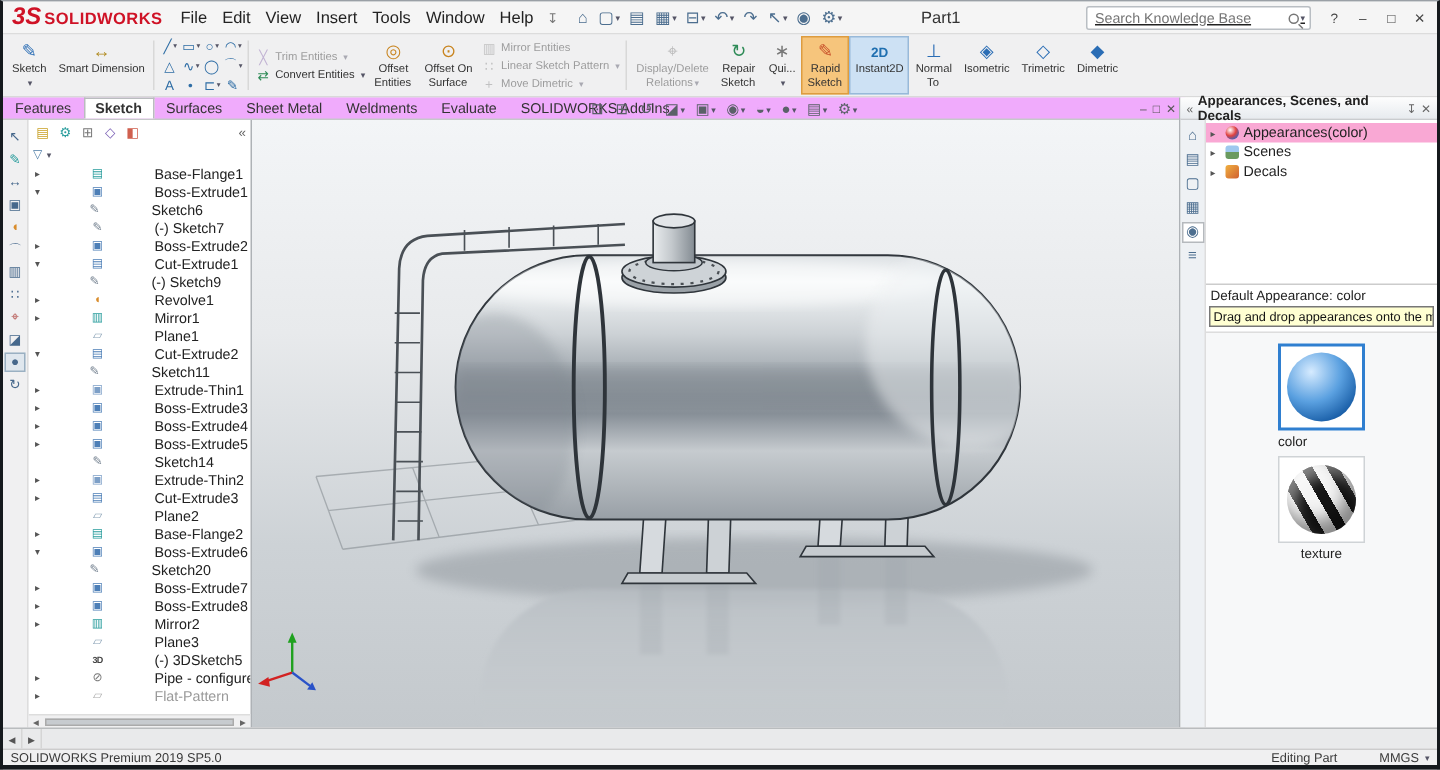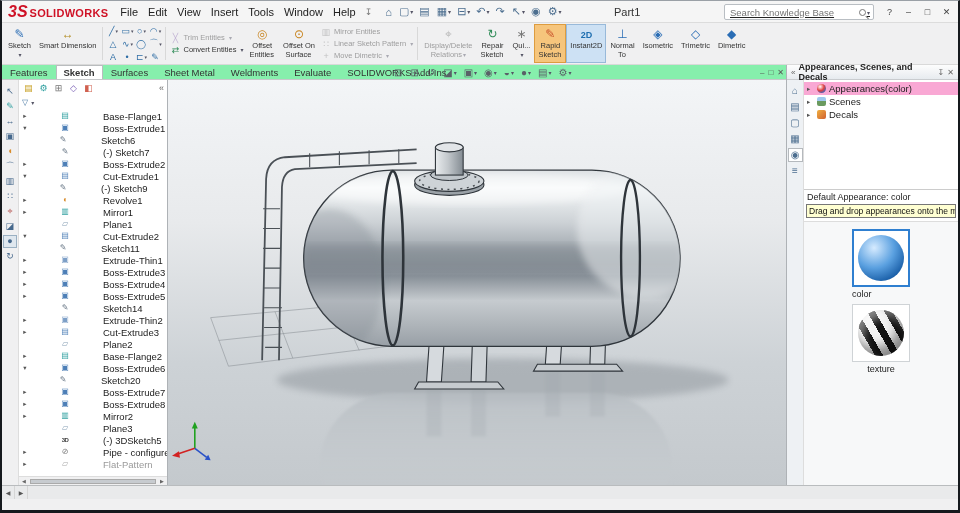--- a/index.html
+++ b/index.html
@@ -59,21 +59,21 @@
   [data-icon="snaps"]>.ric::before{content:"∗";color:#777;}
   [data-icon="rapid"]>.ric::before{content:"✎";color:#c8502a;}
   [data-icon="instant2d"]>.ric::before{content:"2D";color:#1f6fb0;font-weight:bold;font-size:9px;}
   [data-icon="shaded"]>.ric::before{content:"◩";color:#777;}
   [data-icon="normal-to"]>.ric::before{content:"⊥";color:#2a6db5;}
   [data-icon="isometric"]>.ric::before{content:"◈";color:#2a6db5;}
   [data-icon="trimetric"]>.ric::before{content:"◇";color:#2a6db5;}
   [data-icon="dimetric"]>.ric::before{content:"◆";color:#2a6db5;}
 
   
-  .tabrow{position:absolute;top:64px;left:0;width:788px;height:15px;background:#86efac;border-bottom:1px solid #c6c8ca;display:flex;align-items:flex-end;}
+  .tabrow{position:absolute;top:64px;left:0;width:788px;height:15px;background:#f0abfc;border-bottom:1px solid #c6c8ca;display:flex;align-items:flex-end;}
   .tab{padding:1px 7px 1px;font-size:9.5px;color:#333;border:1px solid transparent;border-bottom:none;white-space:nowrap;}
   .tab[data-state="active"]{background:#fff;border-color:#b9bcbe;font-weight:bold;}
   .docwinctl{margin-left:auto;display:flex;gap:4px;padding:0 6px 2px;font-size:8px;color:#555;}
   .hud{position:absolute;top:66px;left:392px;display:flex;gap:7px;z-index:6;color:#5a6168;font-size:10px;align-items:center;}
   .hudbtn{display:flex;align-items:center;}
 
   
   .treepanel{position:absolute;top:79px;left:0;width:166px;bottom:25px;background:#fff;border-right:1px solid #aeb2b6;display:flex;}
   .docked{width:17px;background:#f0f0f1;border-right:1px solid #ddd;display:flex;flex-direction:column;align-items:center;padding-top:5px;gap:2px;flex:none;}
   .dicon{width:14px;height:13px;font-size:9px;line-height:13px;text-align:center;color:#46688c;}
@@ -899,14 +899,21 @@
         </span>
         <span class="btab">
           <span>3D Views</span>
         </span>
         <span class="btab">
           <span>Motion Study 1</span>
         </span>
       </div>
   </div>
 
+  <div class="statusbar">
+    <span>SOLIDWORKS Premium 2019 SP5.0</span>
+    <span class="spacer"></span>
+    <span class="mode">Editing Part</span>
+    <span class="units">MMGS</span>
+    <span class="caret">▾</span>
+  </div>
 
 </div>
 
 </body></html>

